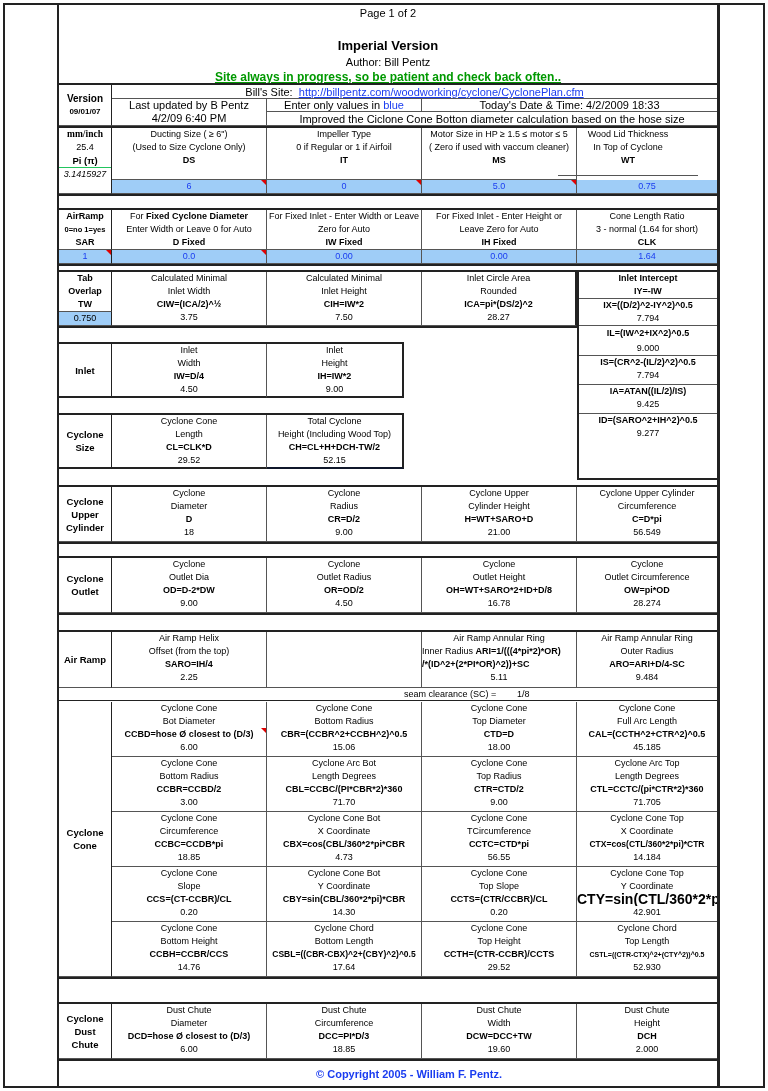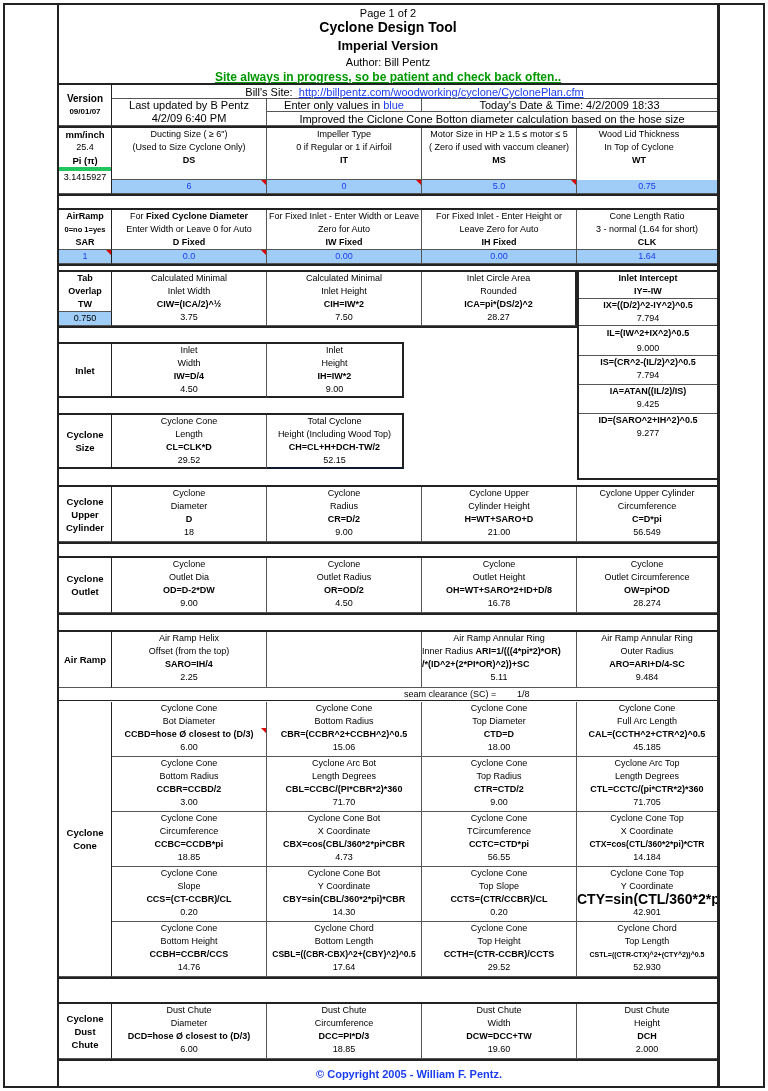--- a/index.html
+++ b/index.html
@@ -33,21 +33,20 @@
 </style>
 </head>
 <body>
 
 <div class="frame-left"></div>
 <div class="frame-right"></div>
 
 <div class="sheet">
 
   <div class="hdr t-page">Page 1 of 2</div>
-  <div class="hdr t-title">Cyclone Design Tool</div>
   <div class="hdr t-sub">Imperial Version</div>
   <div class="hdr t-author">Author: Bill Pentz</div>
   <div class="hdr t-progress">Site always in progress, so be patient and check back often..</div>
 
   <div class="hr" style="top:78px;"></div>
 
   <div class="cell lbl" style="left:0;top:80px;width:53px;height:41px;border-right:1px solid #222;">
     <span class="ln" style="font-size:10px;">Version</span>
     <span class="ln" style="font-size:8px;">09/01/07</span>
   </div>
@@ -62,42 +61,42 @@
   <div class="cell" style="left:208px;top:94px;width:155px;height:13px;font-size:11px;line-height:13px;">
     <span>Enter only values in</span>
     <span class="blue">blue</span>
   </div>
   <div class="cell" style="left:363px;top:94px;width:295px;height:13px;font-size:11px;line-height:13px;border-right:none;">Today's Date &amp; Time: 4/2/2009 18:33</div>
   <div class="cell" style="left:208px;top:107px;width:450px;height:14px;font-size:11px;line-height:14px;border-right:none;">Improved the Ciclone Cone Botton diameter calculation based on the hose size</div>
 
   <div class="hr" style="top:121px;"></div>
 
   <div class="cell" style="left:0;top:123px;width:53px;height:66px;border-right:1px solid #222;">
-    <span class="ln b" style="font-size:9.5px;">mm/inch</span>
+    <span class="ln b" style="font-size:9.5px;font-family:Liberation Serif, serif;">mm/inch</span>
     <span class="ln">25.4</span>
     <span class="ln b" style="font-size:9.5px;">Pi (π)</span>
-    <span class="ln" style="border-top:4px solid #22c55e;">3.1415927</span>
+    <span class="ln" style="border-top:1px solid #22c55e;font-style:italic;">3.1415927</span>
   </div>
 
   <div class="cell" style="left:53px;top:123px;width:155px;height:52px;">
     <span class="ln">Ducting Size ( ≥ 6")</span>
     <span class="ln">(Used to Size Cyclone Only)</span>
     <span class="ln b">DS</span>
   </div>
   <div class="cell" style="left:208px;top:123px;width:155px;height:52px;">
     <span class="ln">Impeller Type</span>
     <span class="ln">0 if Regular or 1 if Airfoil</span>
     <span class="ln b">IT</span>
   </div>
   <div class="cell" style="left:363px;top:123px;width:155px;height:52px;">
     <span class="ln">Motor Size in HP ≥ 1.5 ≤ motor ≤ 5</span>
     <span class="ln">( Zero if used with vaccum cleaner)</span>
     <span class="ln b">MS</span>
   </div>
-  <div class="cell" style="left:510px;top:123px;width:140px;height:64px;border-right:none;">
+  <div class="cell" style="left:499px;top:123px;width:140px;height:48px;border-right:none;">
     <span class="ln">Wood Lid Thickness</span>
     <span class="ln">In Top of Cyclone</span>
     <span class="ln b">WT</span>
   </div>
 
   <div class="cell inp" style="left:53px;top:175px;width:155px;height:14px;">
     <span>6</span><span class="tri"></span>
   </div>
   <div class="cell inp" style="left:208px;top:175px;width:155px;height:14px;">
     <span>0</span><span class="tri"></span>

